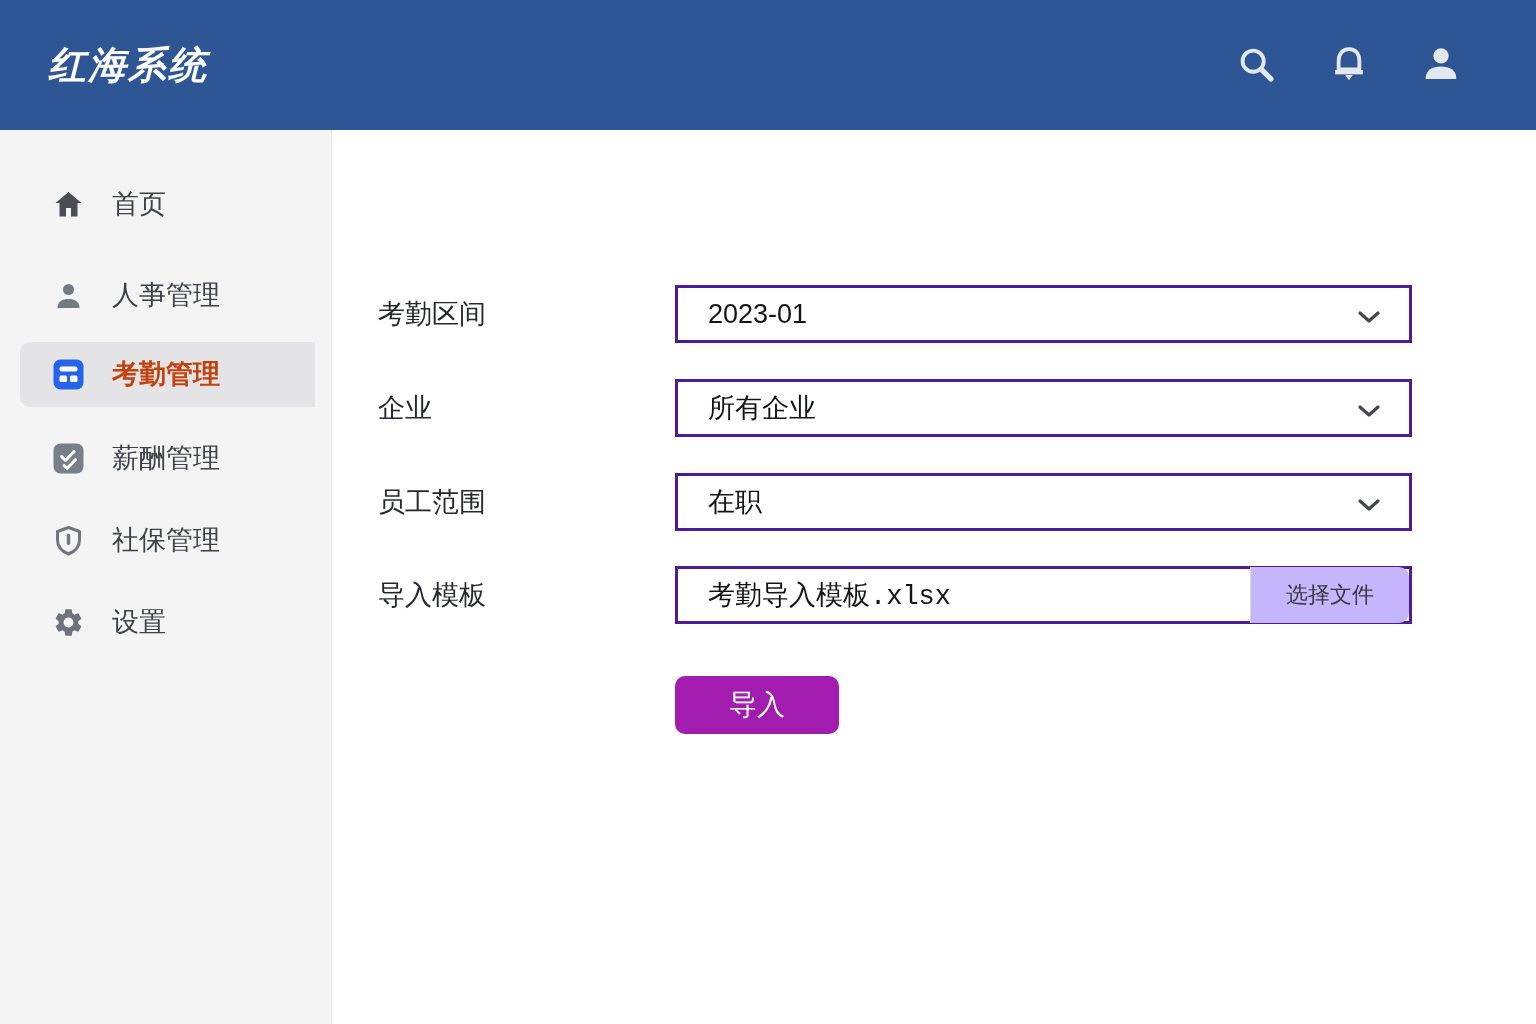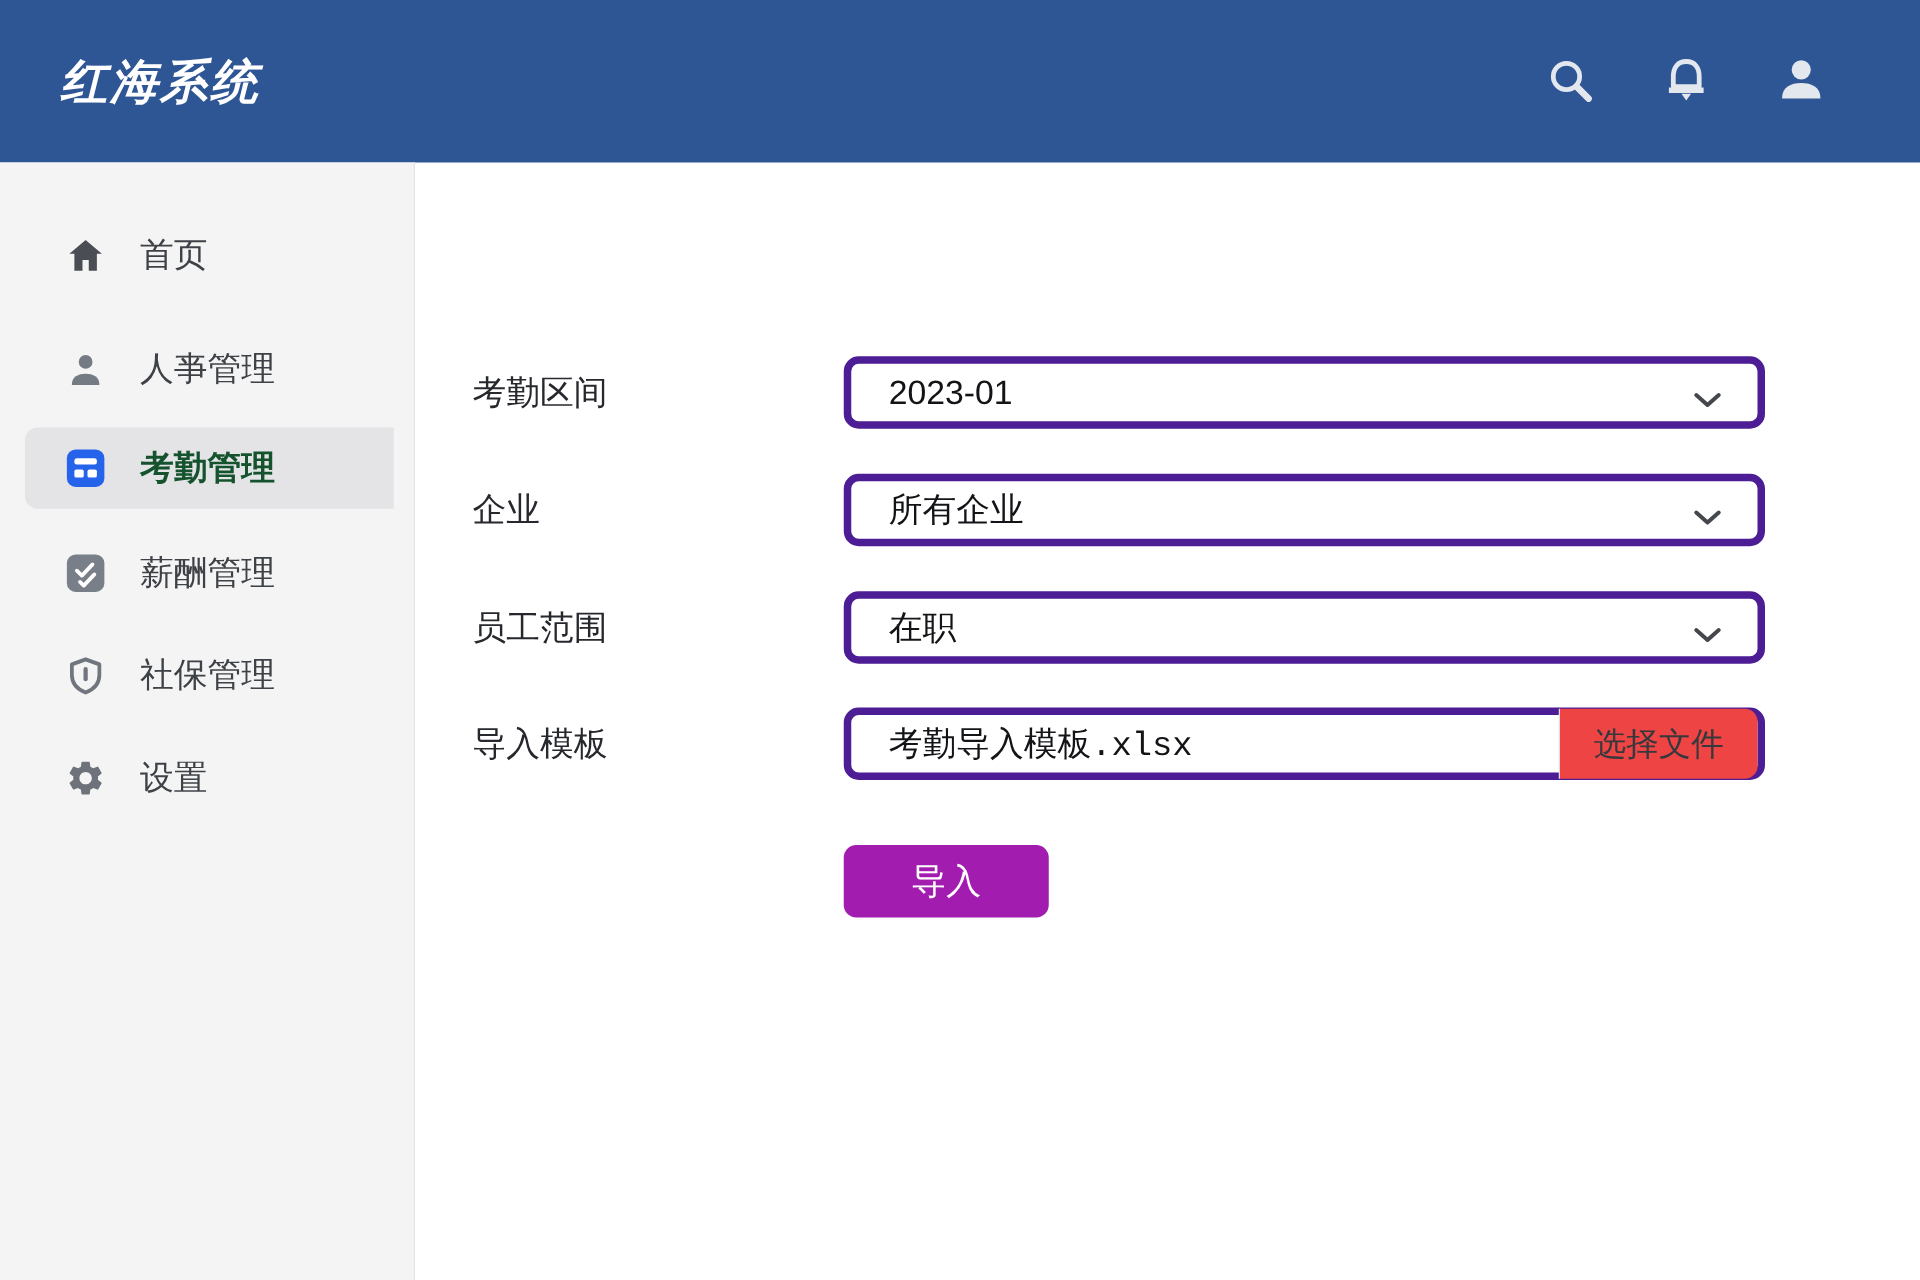--- a/index.html
+++ b/index.html
@@ -10,32 +10,32 @@
   .header-title { position:absolute; left:48px; top:40px; font-size:38px; font-weight:700; color:#ffffff; letter-spacing:2px;font-style:italic; }
   .header-icons { position:absolute; right:72px; top:0; height:130px; display:flex; align-items:center; gap:46px; }
   .hicon { width:46px; height:46px; display:flex; align-items:center; justify-content:center; cursor:pointer; }
 
   
   .sidebar { position:absolute; top:130px; left:0; width:332px; height:894px; background:#f4f4f5; border-right:1px solid #e4e4e7; box-sizing:border-box; }
   .nav-item { position:absolute; left:20px; width:295px; height:65px; border-radius:10px 0 0 10px; cursor:pointer; }
   .nav-item .nicon { position:absolute; left:32px; top:16px; width:33px; height:33px; }
   .nav-item .nlabel { position:absolute; left:92px; top:0; height:65px; line-height:65px; font-size:27px; color:#3e4247; }
   .nav-item.active { background:#e4e4e7; }
-  .nav-item.active .nlabel { color:#14532d; font-weight:600; }
+  .nav-item.active .nlabel { color:#c2410c; font-weight:600; }
 
   
   .page-title { position:absolute; left:375px; top:180px; font-size:47px; font-weight:700; color:#17181a; }
   .form-label { position:absolute; left:378px; height:58px; line-height:58px; font-size:27px; color:#26282d; }
-  .control { position:absolute; left:675px; width:737px; height:58px; background:#ffffff; border:6px solid #4c1d95; border-radius:12px; box-sizing:border-box; display:flex; align-items:center; cursor:pointer; }
+  .control { position:absolute; left:675px; width:737px; height:58px; background:#ffffff; border:3px solid #4c1d95; border-radius:0; box-sizing:border-box; display:flex; align-items:center; cursor:pointer; }
   .control .value { padding-left:30px; font-size:27px; color:#131417; }
   .control .chevron { position:absolute; right:28px; top:22px; }
   .file-control { padding:0; }
   .file-name { flex:1; padding-left:30px; font-size:27px; color:#131417;font-family:Liberation Mono, monospace; }
   .file-divider { width:1px; height:56px; background:#dddde1; }
-  .file-btn { width:158px; height:56px; display:flex; align-items:center; justify-content:center; font-size:26px; color:#35383d; cursor:pointer; border-radius:0 10px 10px 0; background:#ef4444; }
+  .file-btn { width:158px; height:56px; display:flex; align-items:center; justify-content:center; font-size:22px; color:#35383d; cursor:pointer; border-radius:0 10px 10px 0; background:#c4b5fd; }
   .submit-btn { position:absolute; left:675px; top:676px; width:164px; height:58px; background:#a21caf; border-radius:10px; display:flex; align-items:center; justify-content:center; font-size:28px; color:#ffffff; cursor:pointer; }
 </style>
 </head>
 <body>
 
 <div class="screen">
 
   <div class="header">
     <div class="header-title">红海系统</div>
     <div class="header-icons">

